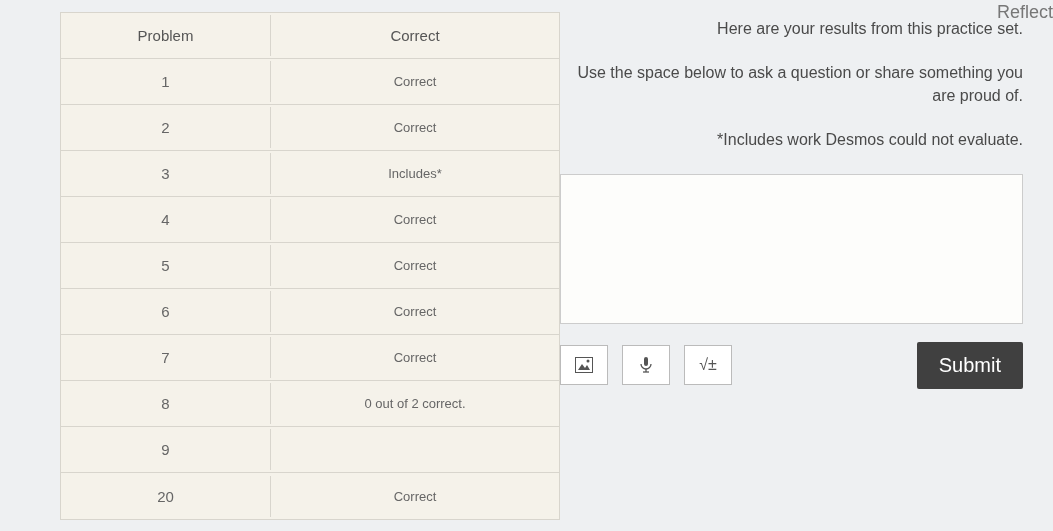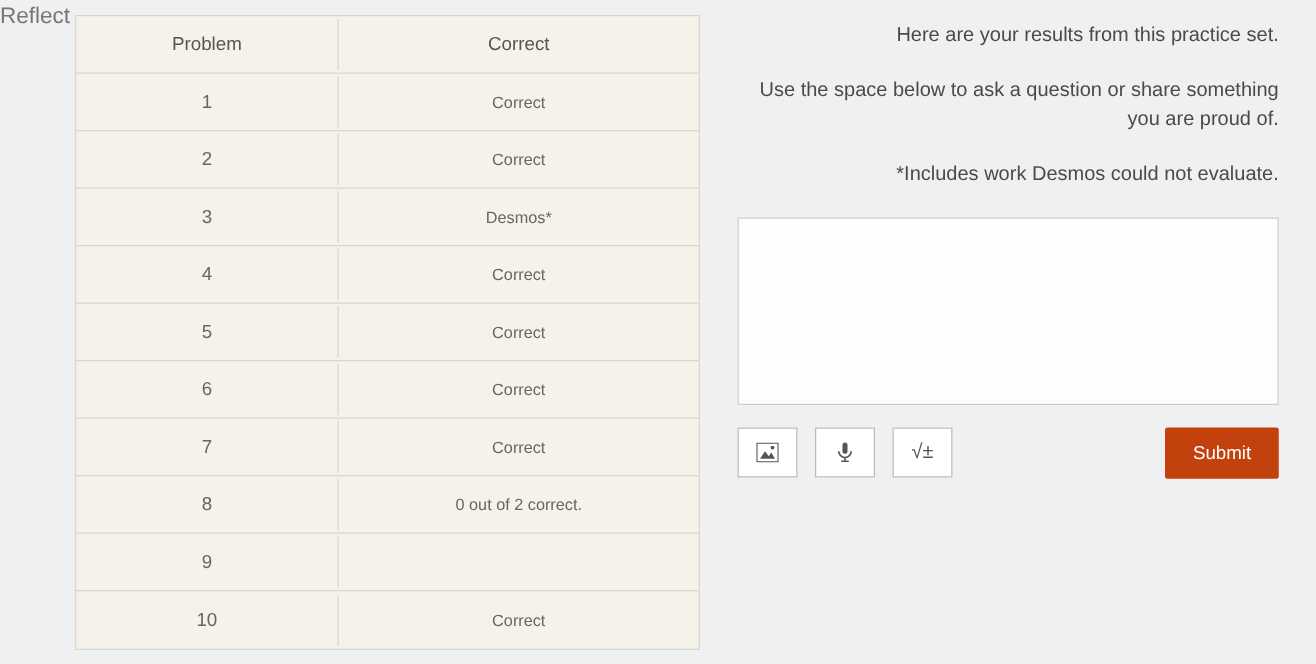--- a/index.html
+++ b/index.html
@@ -6,32 +6,31 @@
     body {
       font-family: Arial, Helvetica, sans-serif;
       background: #eef0f2;
       color: #555;
       width: 1053px;
       height: 531px;
       overflow: hidden;
       position: relative;
     }
     .page-title {
-      text-align: left;
+      text-align: right;
       font-size: 18px;
       color: #777;
       padding-top: 2px;
       padding-bottom: 8px;
       position: absolute;
       left: 0; right: 0; top: 0;
     }
     .content {
       display: flex;
       padding: 0 30px 0 60px;
-      gap: 30px;
       margin-top: 12px;
     }
     .table-wrap {
       flex: 0 0 500px;
       background: #f5f2ea;
       border: 1px solid #d8d5cd;
     }
     .row {
       display: flex;
       border-bottom: 1px solid #d8d5cd;
@@ -84,25 +83,25 @@
       background: #fff;
       display: flex;
       align-items: center;
       justify-content: center;
       font-size: 16px;
       color: #555;
       cursor: pointer;
     }
     .submit-btn {
       margin-left: auto;
-      background: #c2410c;
+      background: #404040;
       color: #fff;
       border: none;
       padding: 12px 22px;
-      font-size: 15px;
+      font-size: 20px;
       cursor: pointer;
       border-radius: 2px;
     }
     svg { display: block; }
   </style>
 </head>
 <body>
 
 <div class="page-title">Reflect</div>
 
@@ -115,21 +114,21 @@
     <div class="row">
       <div class="cell-l">1</div>
       <div class="cell-r">Correct</div>
     </div>
     <div class="row">
       <div class="cell-l">2</div>
       <div class="cell-r">Correct</div>
     </div>
     <div class="row">
       <div class="cell-l">3</div>
-      <div class="cell-r">Desmos*</div>
+      <div class="cell-r">Includes*</div>
     </div>
     <div class="row">
       <div class="cell-l">4</div>
       <div class="cell-r">Correct</div>
     </div>
     <div class="row">
       <div class="cell-l">5</div>
       <div class="cell-r">Correct</div>
     </div>
     <div class="row">
@@ -142,21 +141,21 @@
     </div>
     <div class="row">
       <div class="cell-l">8</div>
       <div class="cell-r">0 out of 2 correct.</div>
     </div>
     <div class="row">
       <div class="cell-l">9</div>
       <div class="cell-r"></div>
     </div>
     <div class="row">
-      <div class="cell-l">10</div>
+      <div class="cell-l">20</div>
       <div class="cell-r">Correct</div>
     </div>
   </div>
 
   <div class="right">
     <p>Here are your results from this practice set.</p>
     <p>Use the space below to ask a question or share something you are proud of.</p>
     <p>*Includes work Desmos could not evaluate.</p>
 
     <div class="textbox"></div>

